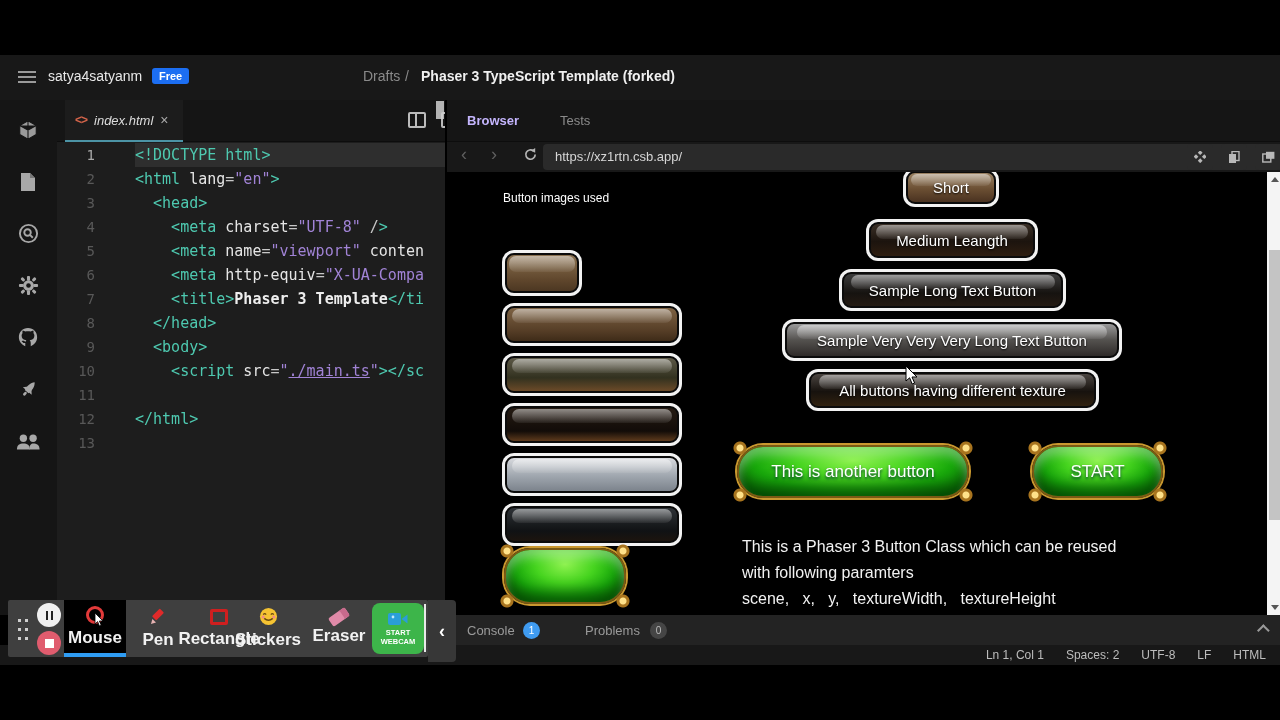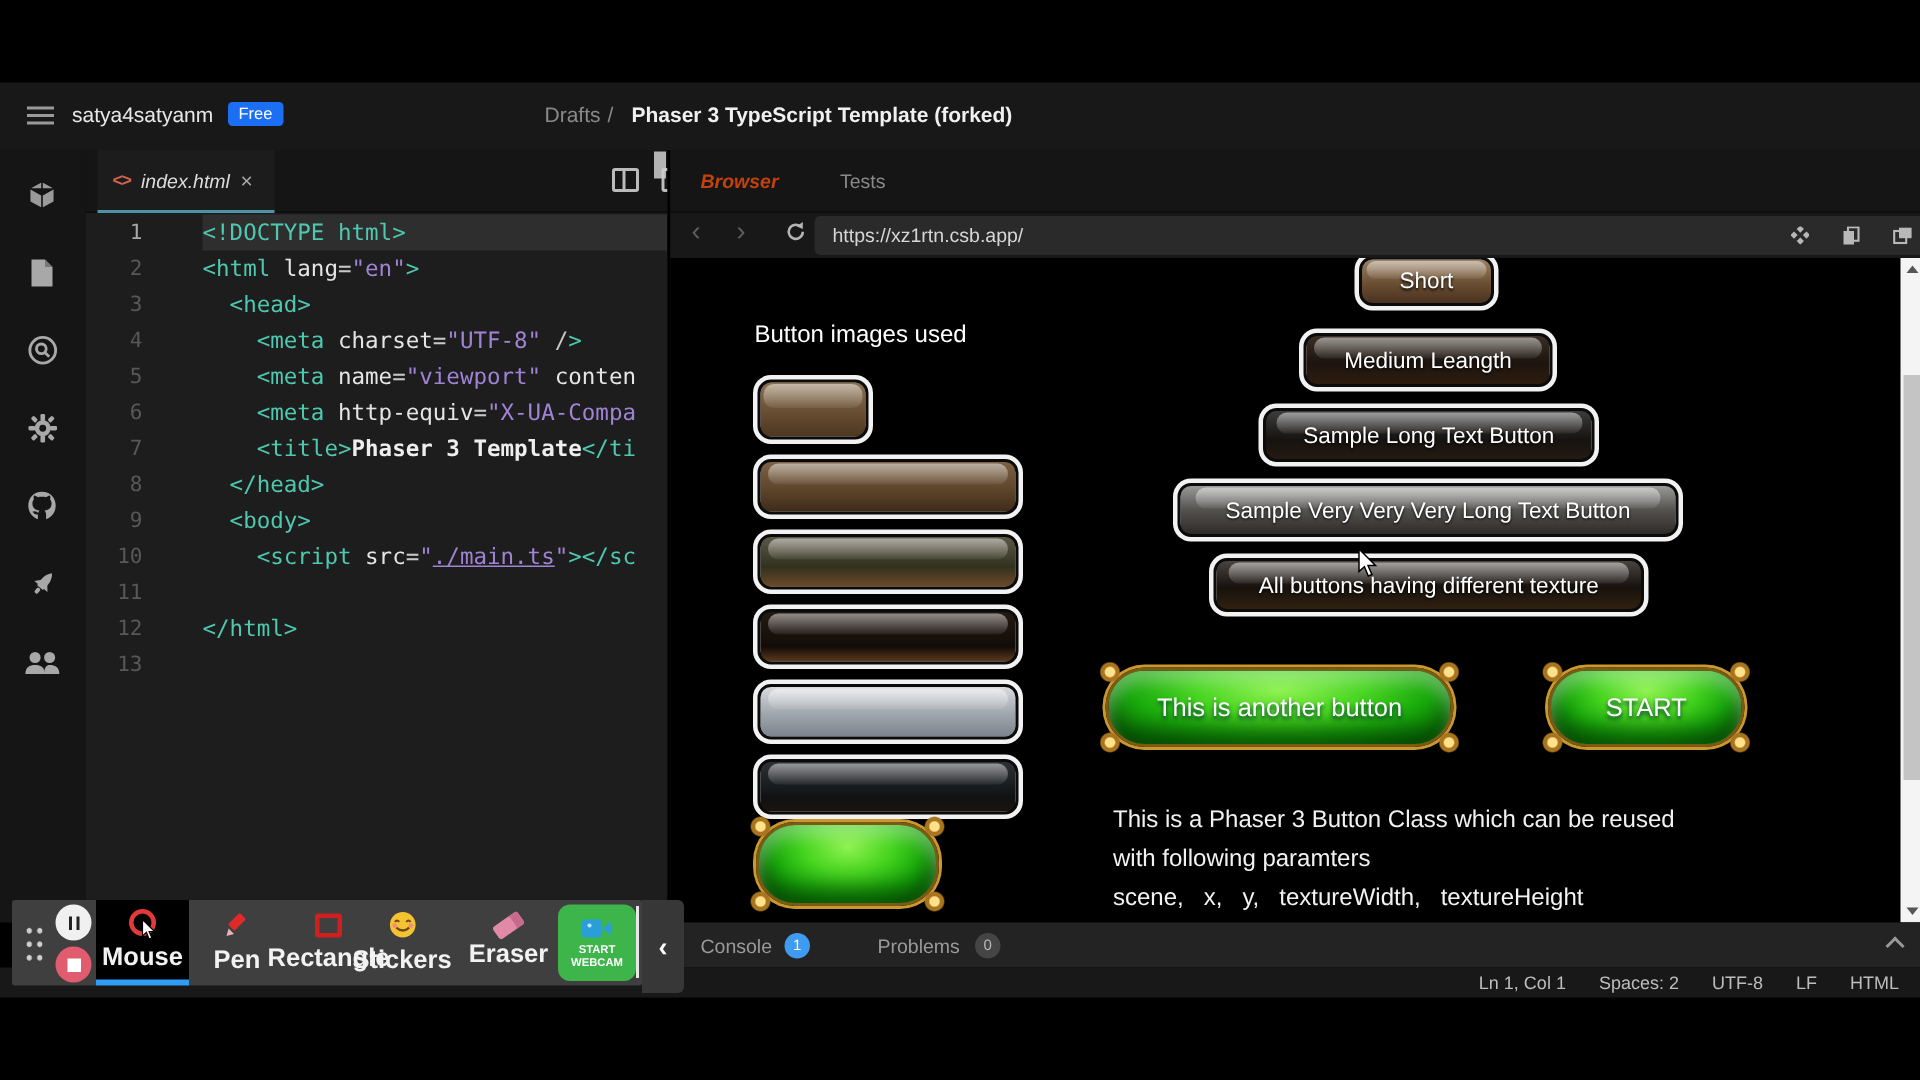--- a/index.html
+++ b/index.html
@@ -7,21 +7,21 @@
     font-family:"Liberation Sans", sans-serif; }
   #stage { position:relative; width:1280px; height:720px; background:#000; }
 
   
   #header { position:absolute; left:0; top:55px; width:1280px; height:45px; background:#181818; }
   .hamburger { position:absolute; left:18px; top:16px; width:18px; height:12px;
     border-top:2px solid #9a9a9a; border-bottom:2px solid #9a9a9a; }
   .hamburger::after{content:"";position:absolute;left:0;top:3px;width:18px;height:2px;background:#9a9a9a;}
   .username { position:absolute; left:48px; top:13px; color:#e8e8e8; font-size:14px; }
   .free-badge { position:absolute; left:152px; top:13px; background:#1c6ef2; color:#fff;
-    font-size:11px; font-weight:normal; padding:2px 7px; border-radius:3px; }
+    font-size:11px; font-weight:bold; padding:2px 7px; border-radius:3px; }
   .crumb { position:absolute; top:13px; font-size:14px; }
   .crumb-drafts { left:363px; color:#8a8a8a; }
   .crumb-sep { left:405px; color:#8a8a8a; }
   .crumb-title { left:421px; color:#f0f0f0; font-weight:bold; }
   .globe { position:absolute; left:670px; top:72px; }
   .hrefresh { position:absolute; left:866px; top:70px; }
   .avatar { position:absolute; left:898px; top:64px; width:28px; height:28px; border-radius:50%;
     background:radial-gradient(circle at 40% 35%, #c99a74 0 6px, #8a5a8a 7px 12px, #3f7a4a 13px); border:1px solid #444; }
   .hbtn { position:absolute; top:65px; height:28px; border-radius:4px; background:#2b2b2b; color:#e8e8e8;
     font-size:13px; font-weight:bold; display:flex; align-items:center; justify-content:center; gap:6px; cursor:pointer; }
@@ -60,36 +60,36 @@
   .code-line.active .ln { color:#a8a8a8; }
   .cm-t { color:#4ec9b0; } .cm-a { color:#e5e5e5;margin-top:48px; } .cm-s { color:#a183d6; }
   .cm-p { color:#c8c8c8; } .cm-w { color:#eeeeee; font-weight:bold; }
   .cm-u { color:#a183d6; text-decoration:underline; }
   #ed-scrollthumb { position:absolute; right:1px; top:1px; width:8px; height:18px; background:#cfcfcf; opacity:.85; }
 
   
   #browser { position:absolute; left:445px; top:100px; width:835px; height:515px; background:#181818; border-left:2px solid #000; }
   #br-tabbar { position:absolute; left:0; top:0; width:835px; height:42px; background:#151515; border-bottom:1px solid #0d0d0d; }
   .br-tab { position:absolute; top:13px; font-size:13px; }
-  #tab-browser { left:20px; color:#c2410c; font-weight:bold;font-style:italic; }
+  #tab-browser { left:20px; color:#c4b5fd; font-weight:bold; }
   #tab-tests { left:113px; color:#8a8a8a; }
   #br-nav { position:absolute; left:0; top:42px; width:835px; height:30px; background:#181818; }
   .nav-chev { position:absolute; top:2px; color:#5f5f5f; font-size:18px; }
   #nav-back { left:14px; } #nav-fwd { left:44px; }
   #nav-refresh { position:absolute; left:76px; top:5px; }
   #url-bar { position:absolute; left:96px; top:2px; width:1084px; height:26px; background:#2a2a2a;
     border-radius:4px; color:#d6d6d6; font-size:13px; line-height:26px; padding-left:12px; width:1082px; }
   #url-bar { width:1082px; }
   .nav-sq { position:absolute; top:2px; width:26px; height:26px; background:#2a2a2a; border-radius:4px;
     display:flex; align-items:center; justify-content:center; }
   #nav-ext { left:740px; } #nav-copy { left:774px; } #nav-newwin { left:808px; }
 
   
   #preview { position:absolute; left:0; top:72px; width:835px; height:443px; background:#000; overflow:hidden; }
-  .pv-heading { position:absolute; left:56px; top:19px; color:#fff; font-size:16px;margin-top:24px; }
+  .pv-heading { position:absolute; left:56px; top:19px; color:#fff; font-size:12px; }
   .texbtn { position:absolute; border-radius:12px; background:#f2f2f2; padding:3px; }
   .texbtn .inner { position:relative; width:100%; height:100%; border-radius:9px; border:2px solid #0b0b0b;
     display:flex; align-items:center; justify-content:center; color:#fff; font-size:15px;
     text-shadow:0 1px 2px #000; overflow:hidden; }
   .texbtn .inner::after { content:""; position:absolute; left:3%; right:3%; top:2%; height:44%;
     border-radius:7px; background:linear-gradient(180deg,rgba(255,255,255,.5),rgba(255,255,255,.06)); }
   .tx-brown  { background:linear-gradient(180deg,#9a8263,#6b4f33 55%,#4a3220); }
   .tx-dwood  { background:linear-gradient(180deg,#3a2f26,#1c140e 55%,#2e1d10); }
   .tx-dgray  { background:linear-gradient(180deg,#3c3c3c,#161310 60%,#241a12); }
   .tx-stone  { background:linear-gradient(180deg,#9a9a9a,#54524f 50%,#2e2a28); }

